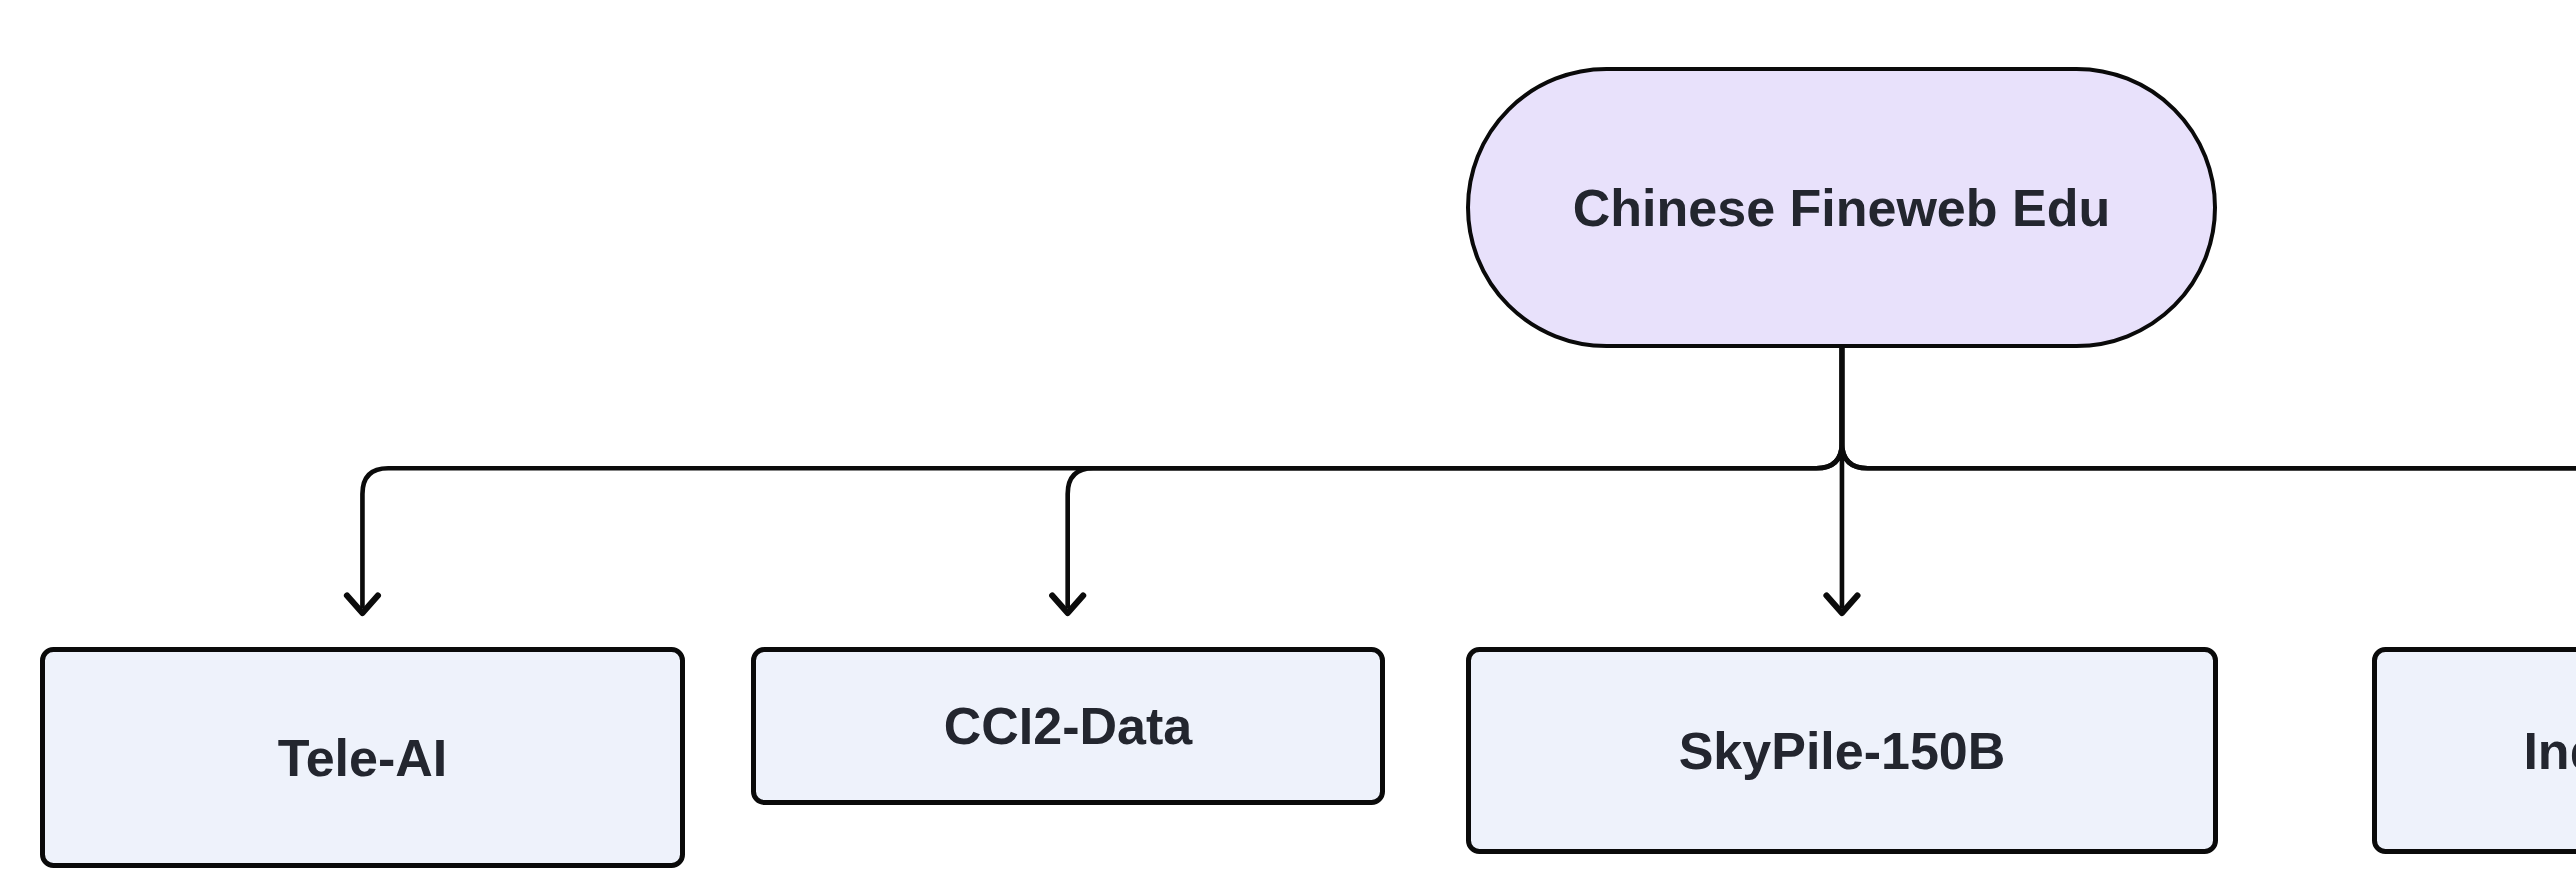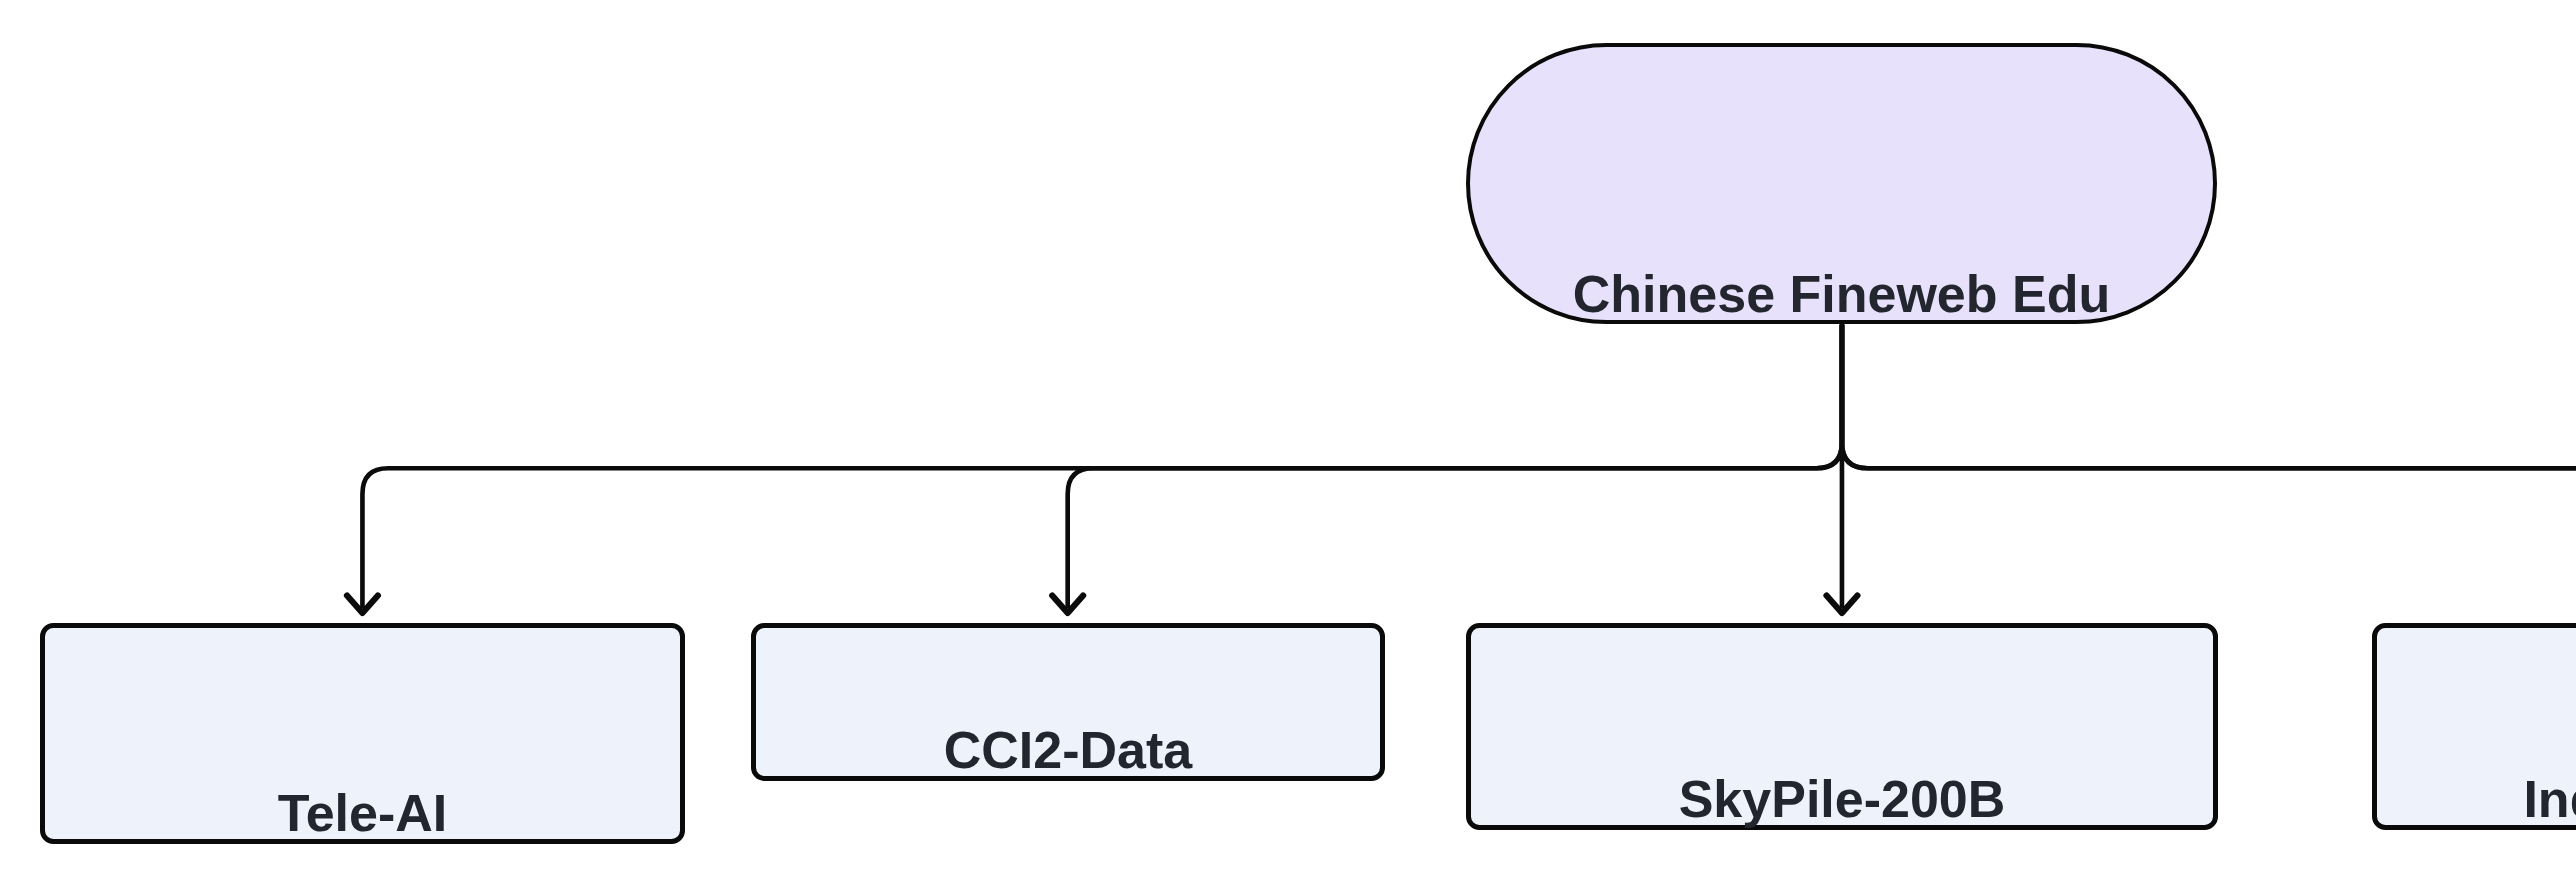--- a/index.html
+++ b/index.html
@@ -20,32 +20,33 @@
   .arrow {
     fill: none;
     stroke: var(--edge-color, #0b0b0b);
     stroke-width: 12;
     stroke-linecap: round;
     stroke-linejoin: round;
   }
   .node {
     position: absolute;
     display: flex;
-    align-items: flex-end;
+    align-items: center;
     justify-content: center;
     box-sizing: border-box;
     background: var(--child-fill, #eef2fb);
     border: 5.2px solid var(--node-border, #0a0a0a);
     border-radius: 13.4px;
     color: var(--text-color, #23262f);
     font-weight: bold;
     font-size: 52px;
     line-height: 1;
     white-space: nowrap;
     text-align: center;
+    margin-top: 24px;
   }
   .node.root {
     left: 1466px; top: 43px; width: 751px; height: 281px;
     background: var(--root-fill, #e8e1fb);
     border-width: 4.6px;
     border-radius: 141px;
   }
   .node.b1 { left: 40px;   top: 623px; width: 645px; height: 221px; }
   .node.b2 { left: 751px; top: 623px; width: 634px; height: 158px; }
   .node.b3 { left: 1466px; top: 623px; width: 752px; height: 207px; }
@@ -76,21 +77,21 @@
 
   <div class="node b1">
     <span class="label">Tele-AI</span>
   </div>
 
   <div class="node b2">
     <span class="label">CCI2-Data</span>
   </div>
 
   <div class="node b3">
-    <span class="label">SkyPile-200B</span>
+    <span class="label">SkyPile-150B</span>
   </div>
 
   <div class="node b4">
     <span class="label">IndustryCorpus</span>
   </div>
 
 </div>
 
 
 </body></html>

